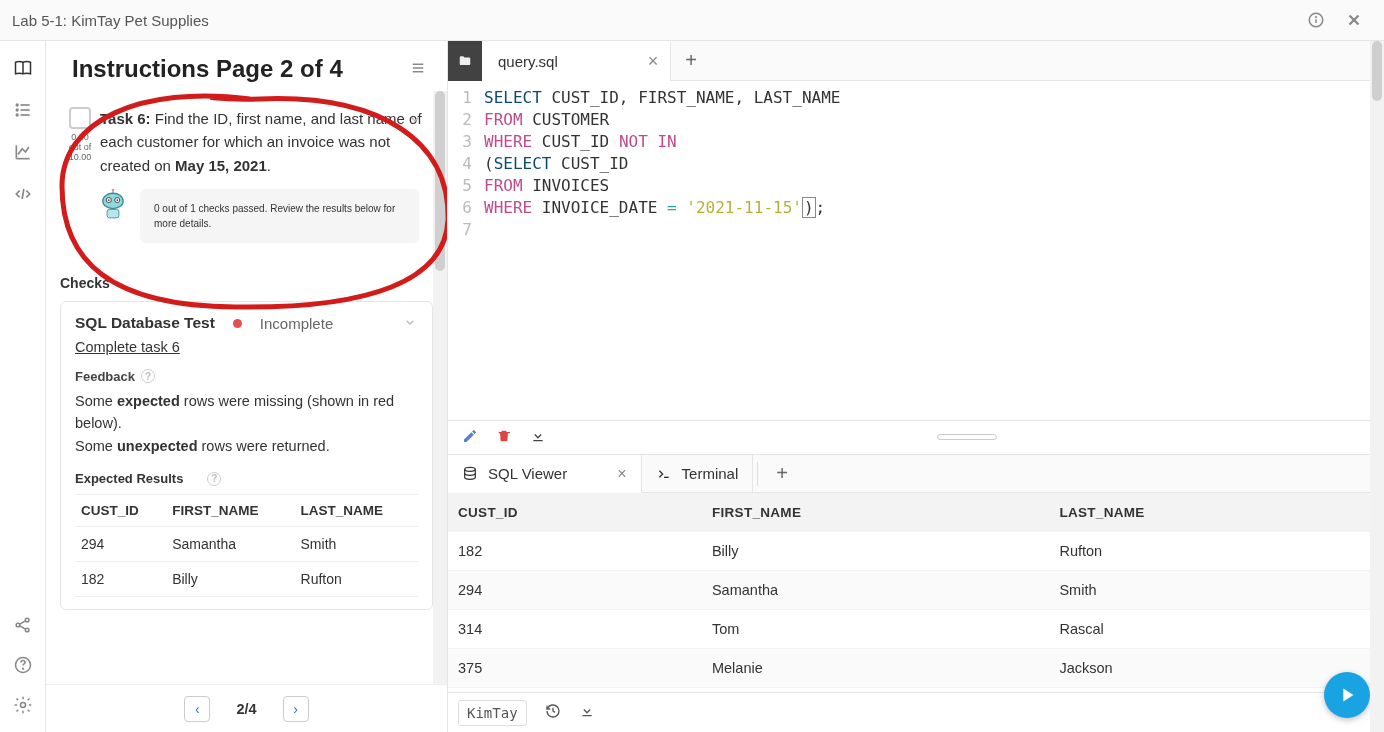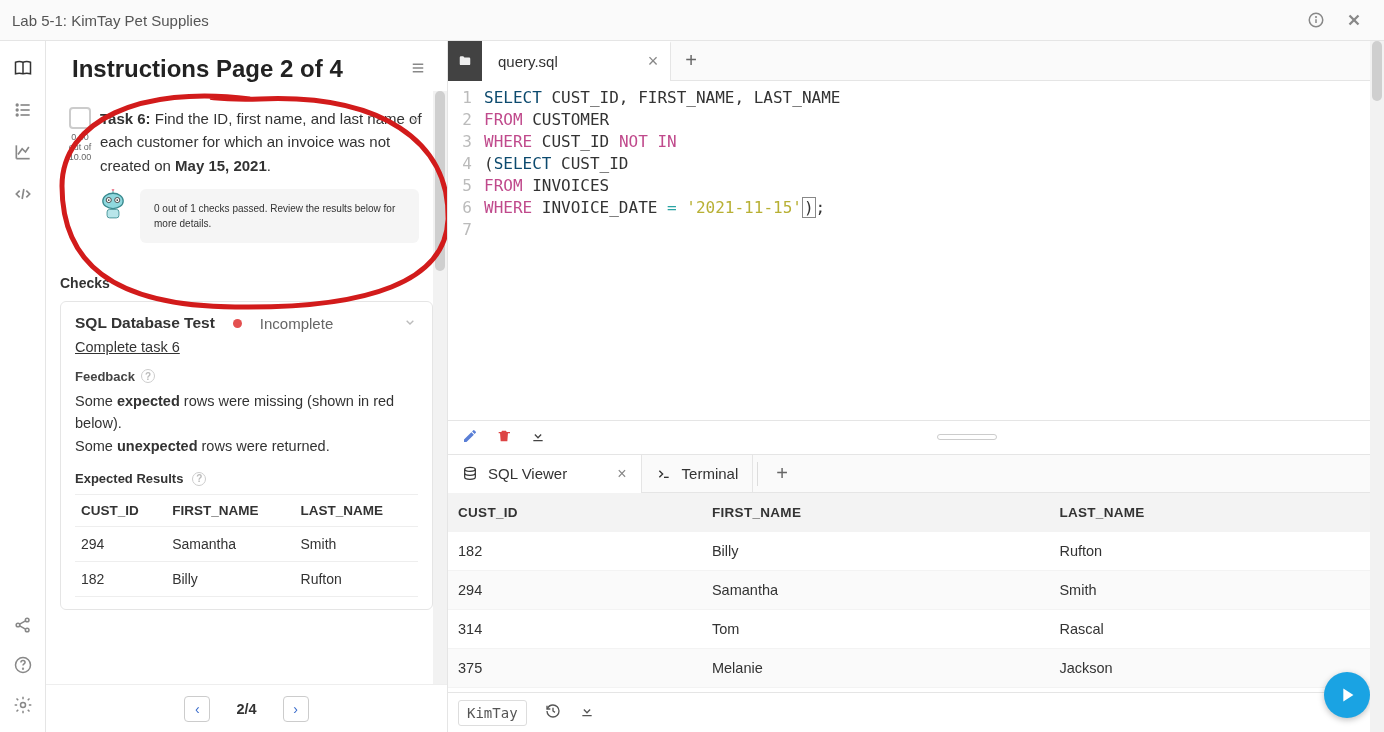--- a/index.html
+++ b/index.html
@@ -53,21 +53,21 @@
 .check-head { display:flex; align-items:center; gap:10px; justify-content:space-between;}
 .check-title { font-weight:700; font-size:15.5px;}
 .status-dot { width:9px; height:9px; border-radius:50%; background:#e35050; display:inline-block;}
 .status-label { font-size:15px; color:#666;}
 .check-sub { margin-top:6px; font-size:14.5px;text-decoration:underline;}
 .fb-h { font-size:13px; font-weight:700; margin-top:14px; display:flex; align-items:center; gap:6px; color:#444;}
 .help-circ { width:14px; height:14px; border:1.5px solid #ccc; border-radius:50%; display:inline-flex; align-items:center; justify-content:center; font-size:10px; color:#bbb;}
 .fb-text { font-size:14.5px; line-height:1.55; margin-top:6px;}
 .fb-text b { font-weight:700;}
 
-.exp-h { font-size:13px; font-weight:700; margin-top:14px; display:flex; align-items:center; gap:9px;}
+.exp-h { font-size:13px; font-weight:700; margin-top:14px; display:flex; align-items:center; gap:24px;}
 .exp-table { width:100%; border-collapse:collapse; margin-top:8px; font-size:14px;}
 .exp-table th { text-align:left; padding:8px 6px; border-top:1px solid #eee; border-bottom:1px solid #eee; font-weight:700; font-size:13.5px;}
 .exp-table td { padding:9px 6px; border-bottom:1px solid #eee;}
 
 .pager { height:48px; border-top:1px solid #eee; display:flex; align-items:center; justify-content:center; gap:26px;}
 .pager-btn { width:26px; height:26px; border:1px solid #ccc; border-radius:4px; display:flex; align-items:center; justify-content:center; color:#3a6ccc; cursor:pointer; font-size:14px;}
 .page-ind { font-size:14.5px; font-weight:600;}
 
 
 .workspace { flex:1; display:flex; flex-direction:column; position:relative; background:#fff;}

